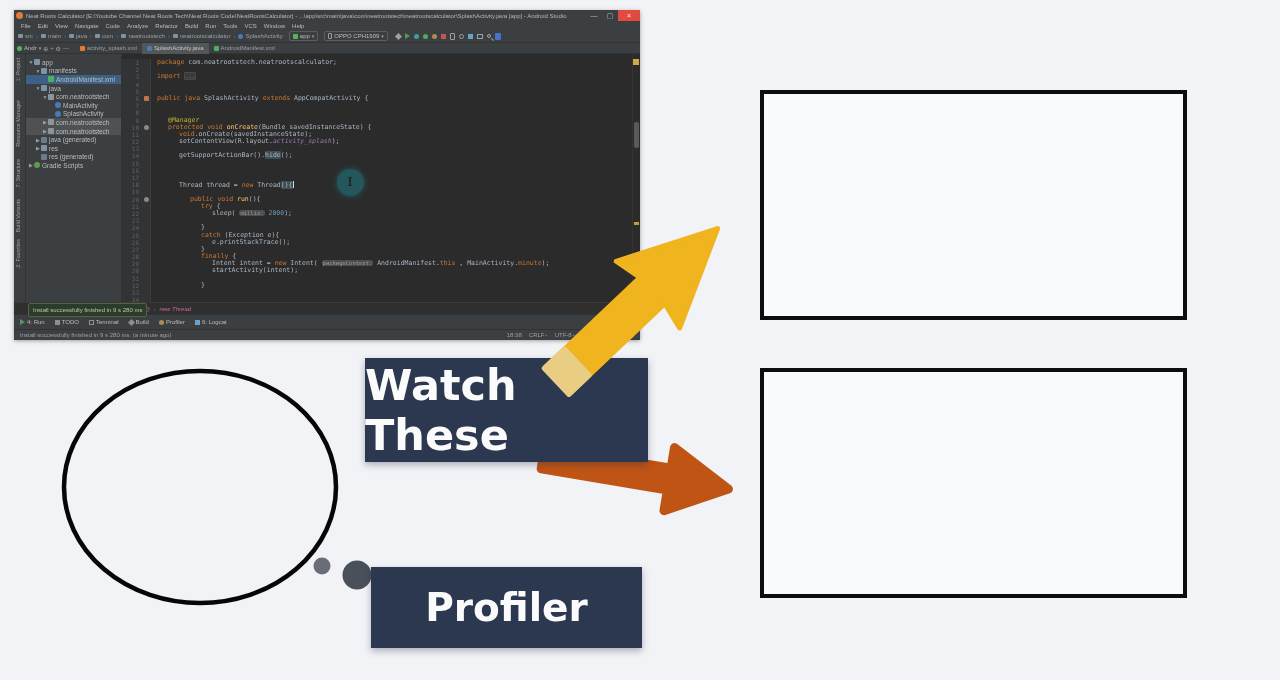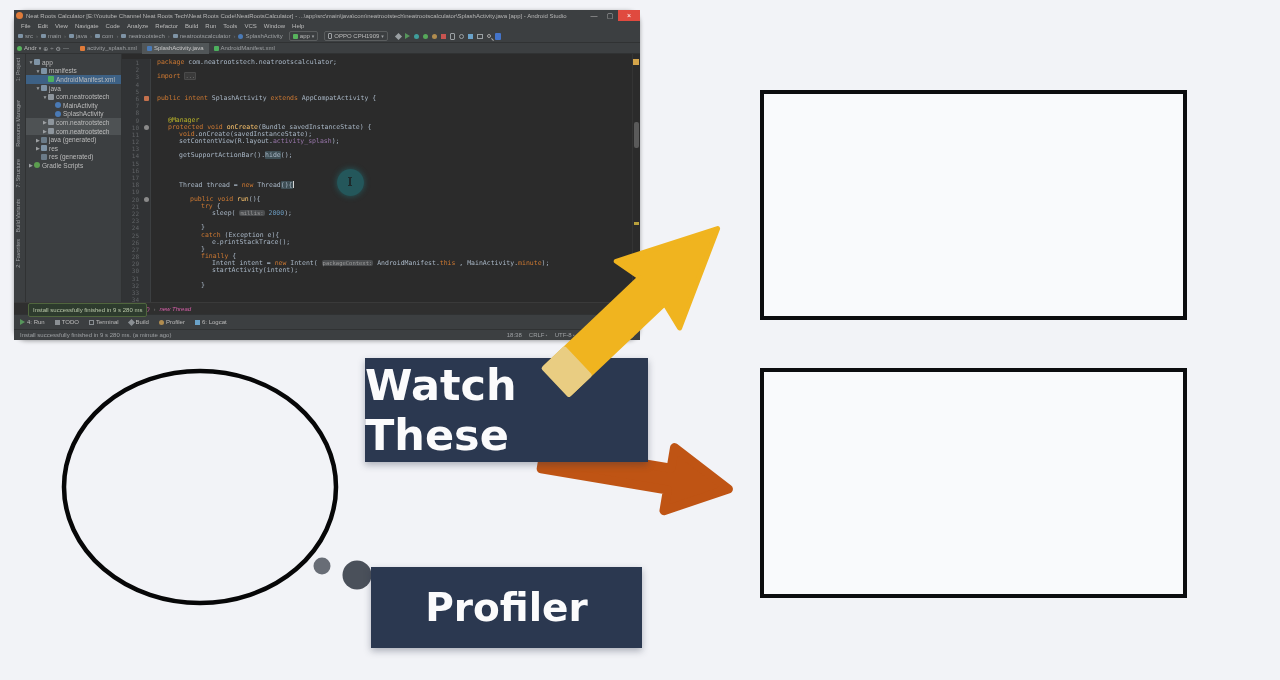--- a/index.html
+++ b/index.html
@@ -8,21 +8,21 @@
 
   
   .vid-rect { position:absolute; left:760px; width:427px; height:230px;
     background:#f9fafc; border:4px solid #0c0d0f; z-index:1; }
   #rect-top { top:90px; }
   #rect-bottom { top:368px; }
 
   
   #ide { position:absolute; left:14px; top:10px; width:626px; height:330px;
     background:#22c55e; z-index:2; font-family:"Liberation Sans", sans-serif;
-    box-shadow:0 1px 4px rgba(0,0,0,.35);border-radius:13px; }
+    box-shadow:0 1px 4px rgba(0,0,0,.35); }
   .titlebar { height:11px; background:#3c3f41; display:flex; align-items:center; }
   .win-icon { width:7px; height:7px; border-radius:50%; background:#e07b39; margin:0 3px 0 2px; flex-shrink:0; }
   .title-text { font-size:6px; color:#b7b7b7; white-space:nowrap; overflow:hidden; flex:1; }
   .win-btn { width:16px; height:11px; display:flex; align-items:center; justify-content:center;
     color:#b7b7b7; font-size:7px; flex-shrink:0; }
   .win-close { width:22px; background:#e04a3f; color:#fff; }
 
   .menubar { height:9px; background:#3c3f41; display:flex; align-items:center; padding-left:4px; gap:1px; }
   .mi { font-size:6px; color:#bcbcbc; padding:0 3px; }
 
@@ -93,21 +93,21 @@
   .g-class::after { content:""; position:absolute; left:2px; top:1px; width:5px; height:5px;
     background:#c4714d; border-radius:1px; }
   .g-override::after { content:""; position:absolute; left:2px; top:1px; width:5px; height:5px;
     background:#8a8a8a; border-radius:50%; }
   .cseg { white-space:pre; color:#a9b7c6; }
   .t-kw { color:#cc7832; }
   .t-pl { color:#a9b7c6; }
   .t-ann { color:#bbb529; }
   .t-meth { color:#ffc66d; }
   .t-num { color:#6897bb; }
-  .t-field { color:#9876aa; }
+  .t-field { color:#9876aa; font-style:italic; }
   .t-fold { background:#3a3a3a; color:#8a8a8a; border:1px solid #4a4a4a; border-radius:1px; font-size:5.5px; }
   .t-hint { background:#4b4d4f; color:#999; border-radius:2px; font-size:5.5px; padding:0 1px; }
   .t-hl { background:rgba(80,110,120,.55); border-radius:1px;margin-top:36px; }
   .t-caret { display:inline-block; width:1.5px; height:6.5px; background:#d4d4d4; vertical-align:-1px; }
   .estripe { position:absolute; top:0; right:0; width:8px; bottom:0; background:#2b2b2b; border-left:1px solid #343434; }
   .mark-orange { position:absolute; right:1px; top:5px; width:6px; height:6px; background:#d5a54a; }
   .mark-thumb { position:absolute; right:1px; top:68px; width:5px; height:26px; background:#5a5a5a; border-radius:2px; }
   .mark-yellow { position:absolute; right:1px; top:168px; width:5px; height:3px; background:#b8a03c; }
 
   .ebcrumbs { position:absolute; left:0; right:0; bottom:26px; height:12px; background:#2f2f2f;
@@ -367,21 +367,21 @@
             <span class="cseg" style="padding-left:6px"></span>
           </div>
           <div class="cl">
             <span class="ln">5</span>
             <span class="gico"></span>
             <span class="cseg" style="padding-left:6px"></span>
           </div>
           <div class="cl">
             <span class="ln">6</span>
             <span class="gico g-class"></span>
-            <span class="cseg" style="padding-left:6px"><span class="t-kw">public intent </span><span class="t-pl">SplashActivity </span><span class="t-kw">extends </span><span class="t-pl">AppCompatActivity {</span></span>
+            <span class="cseg" style="padding-left:6px"><span class="t-kw">public java </span><span class="t-pl">SplashActivity </span><span class="t-kw">extends </span><span class="t-pl">AppCompatActivity {</span></span>
           </div>
           <div class="cl">
             <span class="ln">7</span>
             <span class="gico"></span>
             <span class="cseg" style="padding-left:6px"></span>
           </div>
           <div class="cl">
             <span class="ln">8</span>
             <span class="gico"></span>
             <span class="cseg" style="padding-left:6px"></span>

